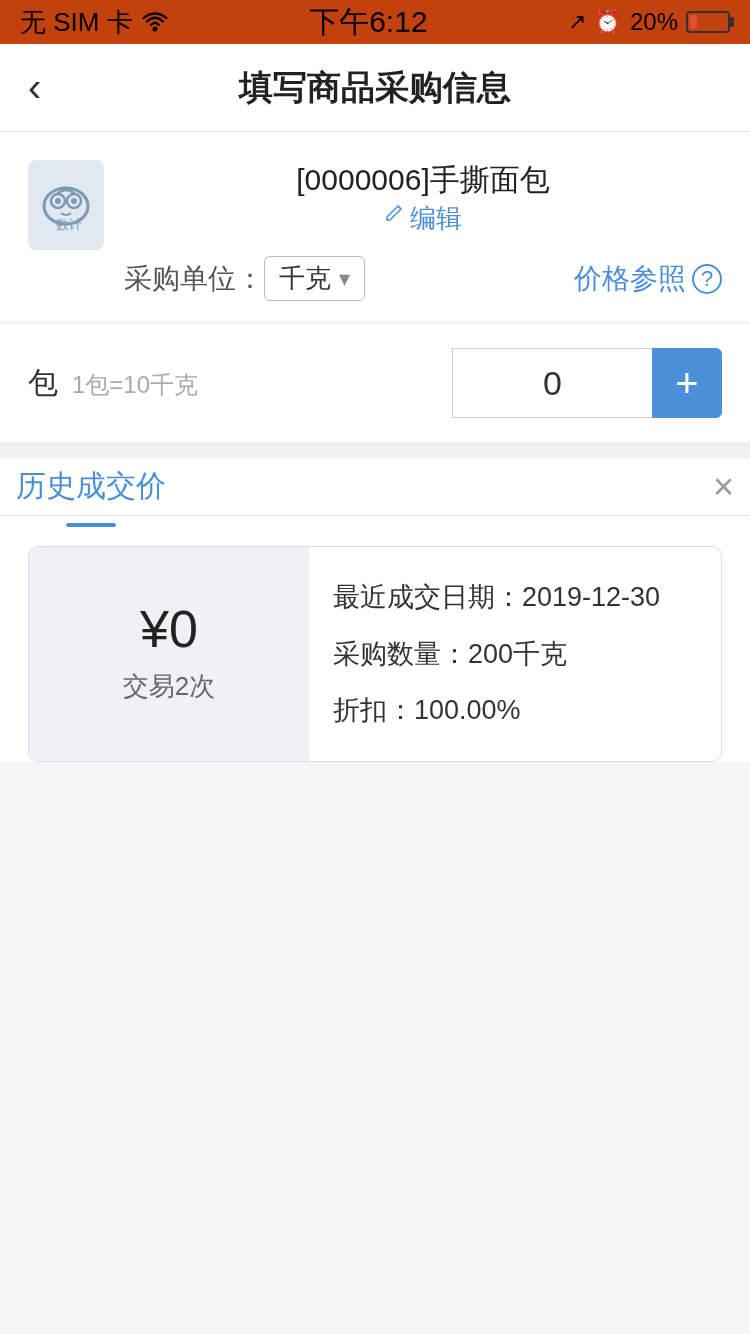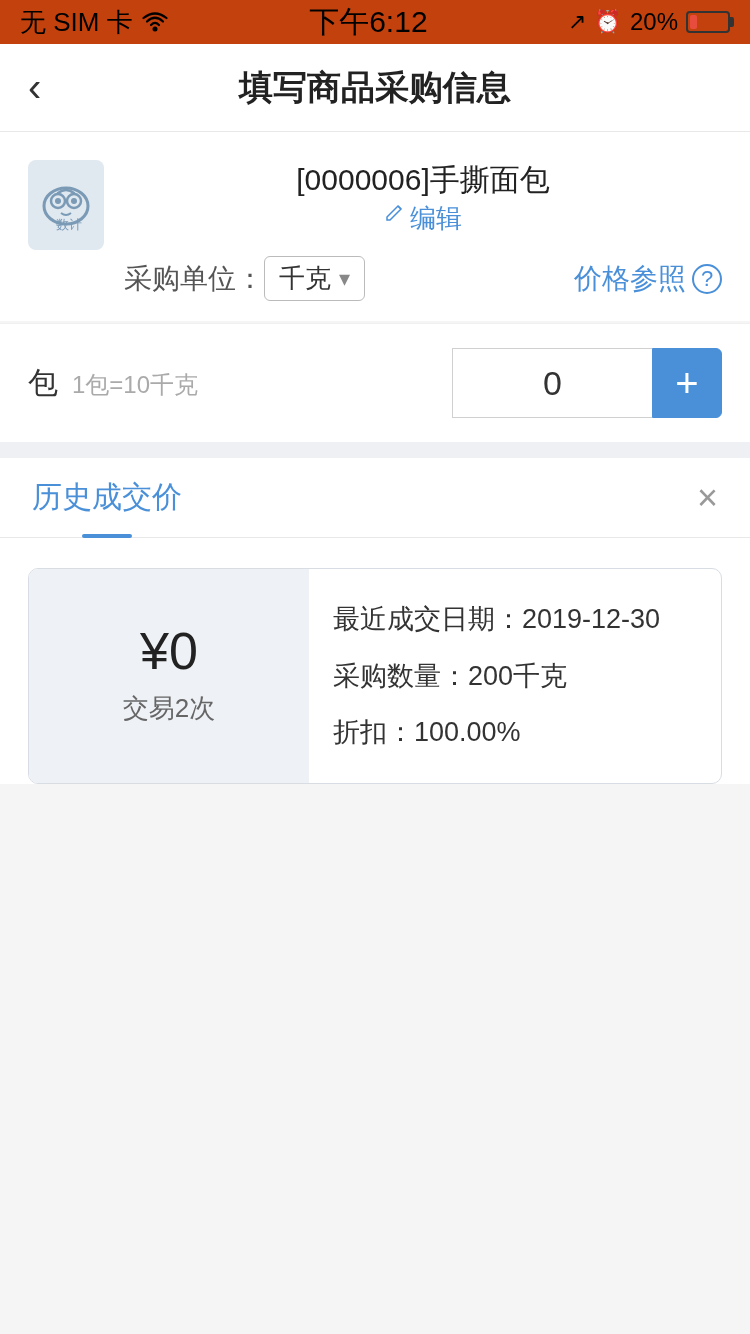--- a/index.html
+++ b/index.html
@@ -246,22 +246,22 @@
     }
 
     
     .tabs-section {
       background: #fff;
     }
     .tabs-header {
       display: flex;
       align-items: center;
       justify-content: space-between;
-      padding: 0 32px;
-      height: 80px;
+      padding: 0 16px;
+      height: 58px;
       border-bottom: 1px solid #e8e8e8;
     }
     .tabs-left {
       display: flex;
       gap: 60px;
     }
     .tab-item {
       font-size: 30px;
       color: #999;
       height: 80px;

